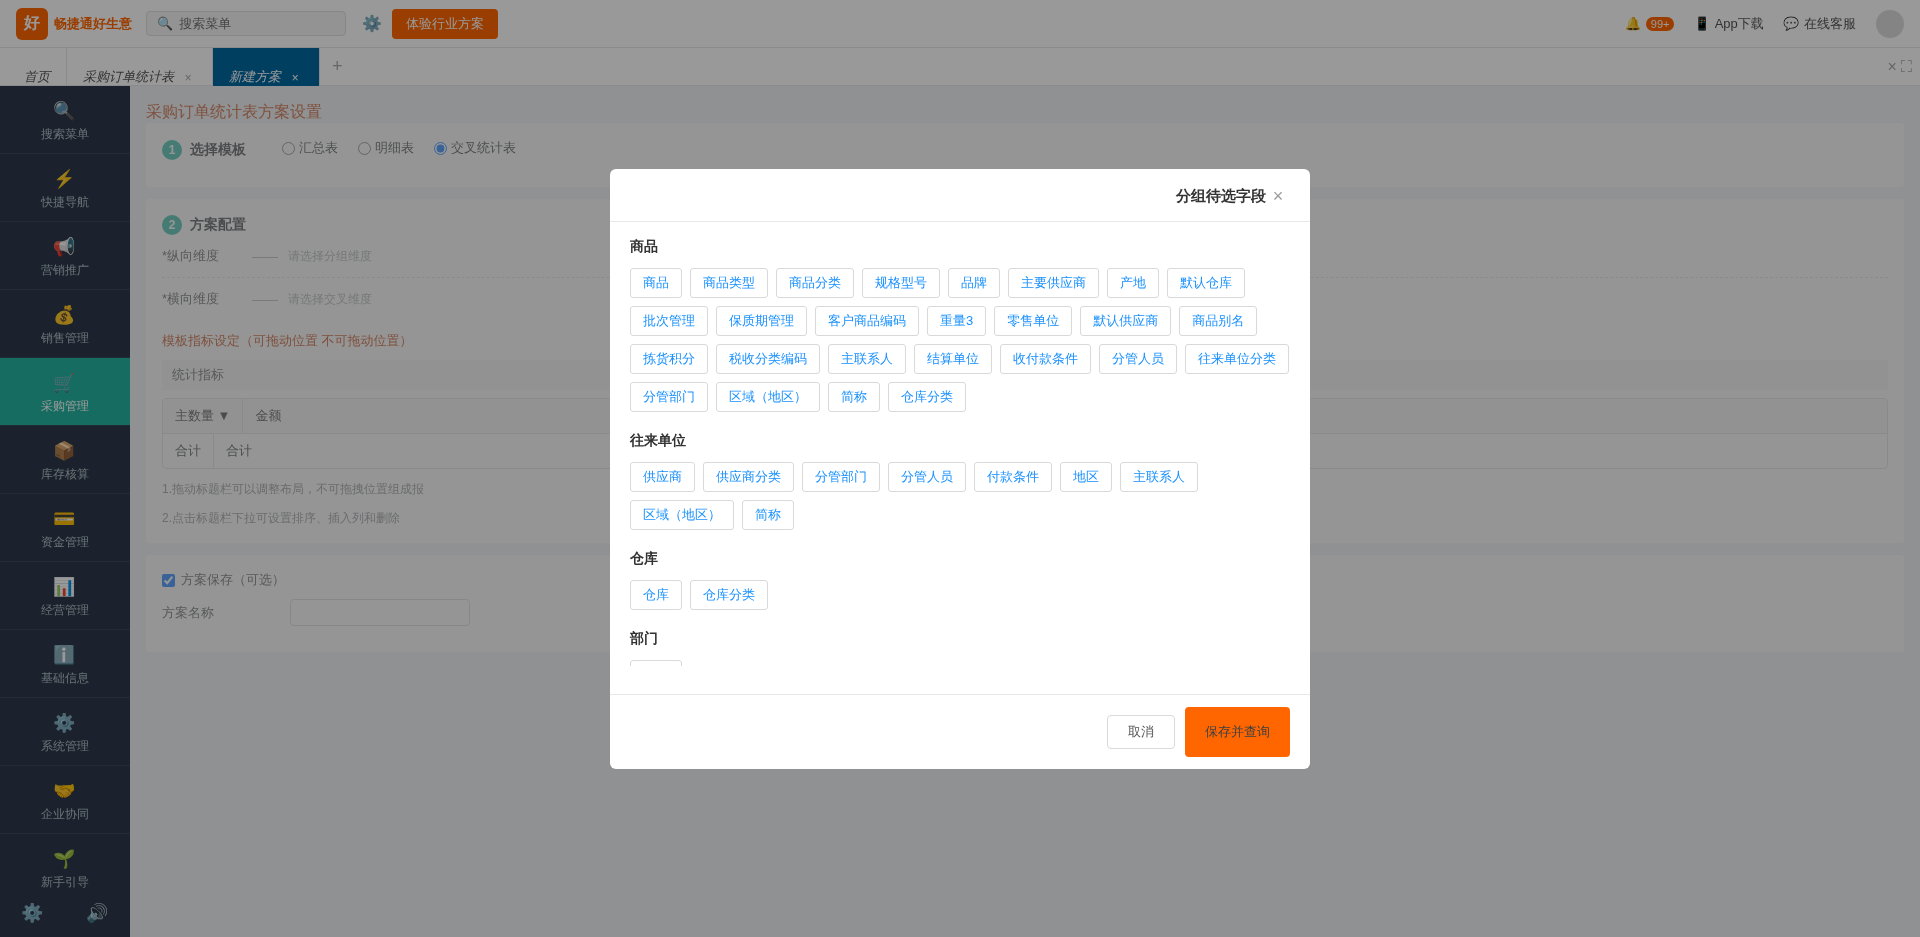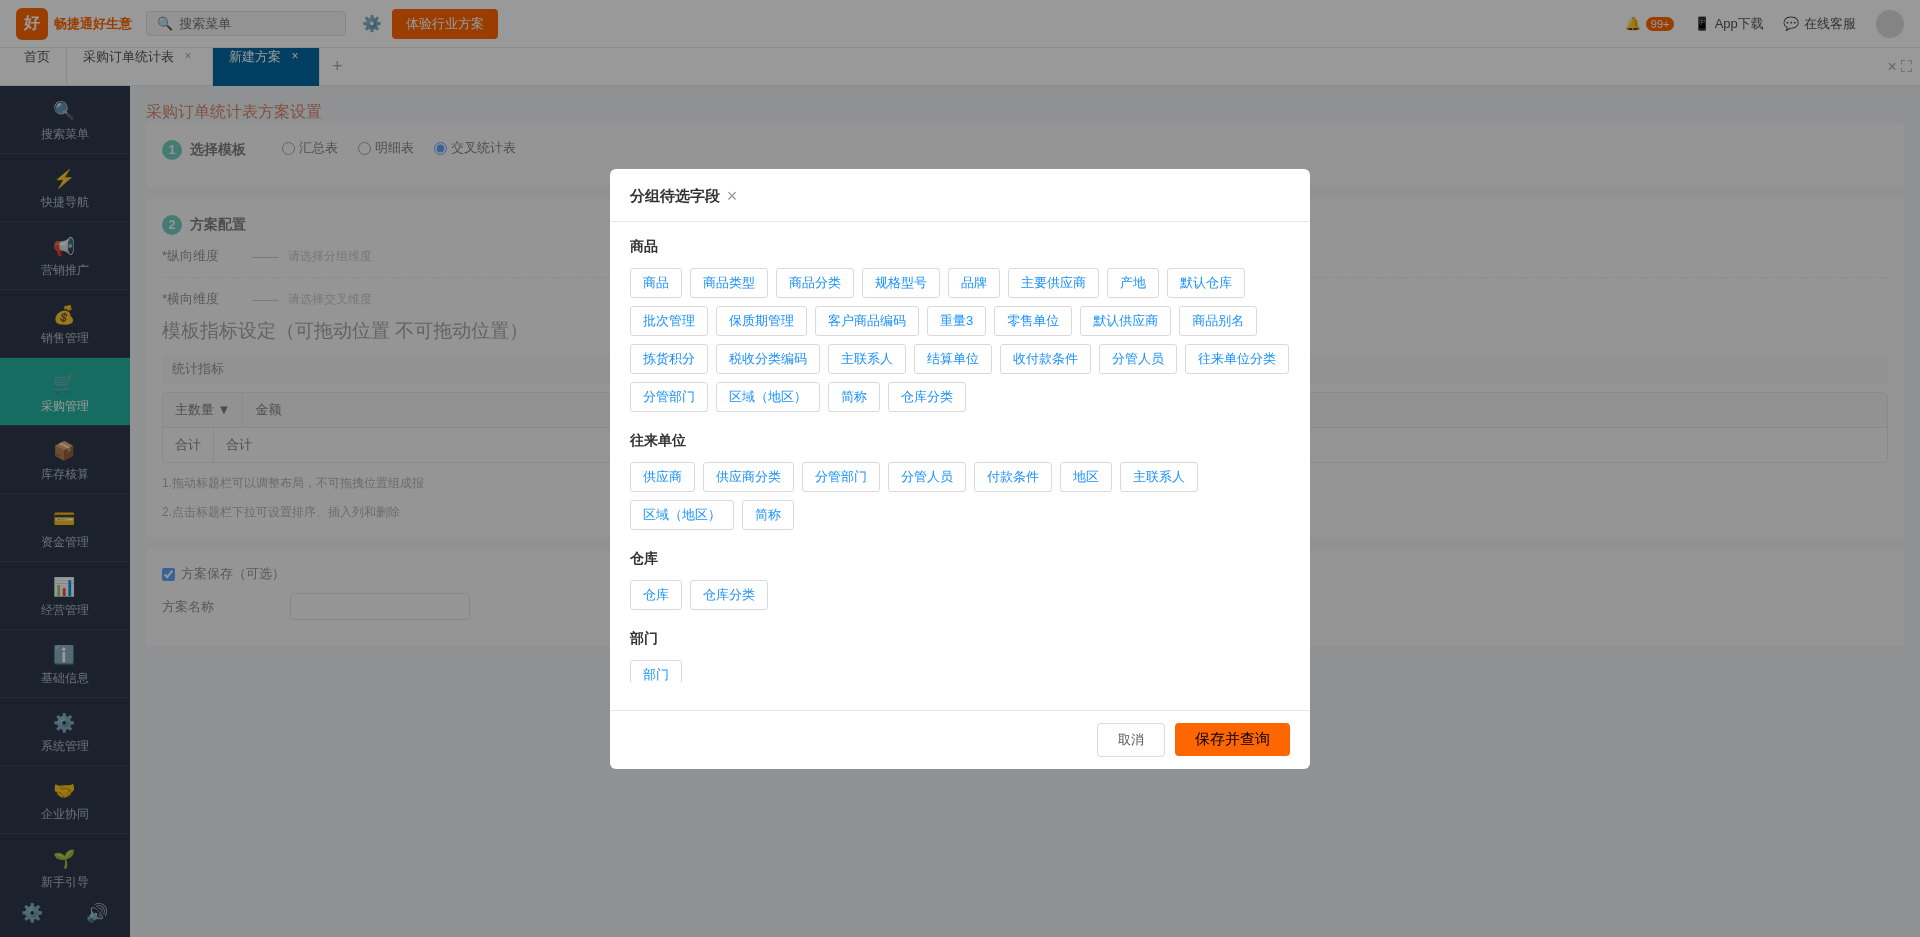--- a/index.html
+++ b/index.html
@@ -55,27 +55,28 @@
     .tab-bar {
       height: 38px;
       background: #fff;
       display: flex;
       align-items: center;
       border-bottom: 1px solid #e8e8e8;
       padding: 0 8px;
     }
     .tab-item {
       height: 38px;
-      display: flex; align-items: flex-start;
+      display: flex; align-items: flex-end;
       padding: 0 16px;
       font-size: 13px;
       color: #555;
       cursor: pointer;
       border-right: 1px solid #e8e8e8;
       gap: 6px;
+      font-style: italic;
     }
     .tab-item.active {
       color: #fff;
       background: #0369a1;
     }
     .tab-close {
       font-size: 12px; color: #aaa; cursor: pointer;
       width: 16px; height: 16px; display: flex; align-items: center; justify-content: center;
     }
     .tab-add { padding: 0 12px; font-size: 18px; color: #aaa; cursor: pointer; }
@@ -131,21 +132,21 @@
     .modal {
       background: #fff;
       border-radius: 6px;
       width: 700px;
       max-height: 600px;
       display: flex;
       flex-direction: column;
       position: relative;
     }
     .modal-header {
-      display: flex; align-items: center; justify-content: flex-start;
+      display: flex; align-items: center; justify-content: flex-end;
       padding: 16px 20px 12px;
       border-bottom: 1px solid #e8e8e8;
       flex-shrink: 0;
     }
     .modal-title { font-size: 15px; font-weight: bold; color: #333; }
     .modal-close {
       cursor: pointer; color: #999; font-size: 18px;
       width: 24px; height: 24px; display: flex; align-items: center; justify-content: center;
     }
     .modal-body {
@@ -177,22 +178,22 @@
       border-top: 1px solid #e8e8e8;
       gap: 10px;
       flex-shrink: 0;
       margin-top: 28px;
     }
     .btn-cancel {
       border: 1px solid #d9d9d9; background: #fff; color: #555;
       border-radius: 4px; padding: 7px 20px; cursor: pointer; font-size: 13px;
     }
     .btn-save-query {
-      background: #f60; color: #000000; border: none;
-      border-radius: 4px; padding: 7px 20px; cursor: pointer; font-size: 15px;
+      background: #f60; color: #404040; border: none;
+      border-radius: 4px; padding: 16px 20px; cursor: pointer; font-size: 13px;
     }
 
     
     .modal-body::-webkit-scrollbar { width: 6px; }
     .modal-body::-webkit-scrollbar-track { background: #f5f5f5; }
     .modal-body::-webkit-scrollbar-thumb { background: #ccc; border-radius: 3px; }
 
     
     .bg-content { opacity: 0.6; }
     .step-label {
@@ -379,21 +380,21 @@
           <span class="form-label">*纵向维度</span>
           <span style="color:#aaa;">——</span>
           <span class="hint-text">请选择分组维度</span>
         </div>
         <hr class="section-divider">
         <div class="form-row">
           <span class="form-label">*横向维度</span>
           <span style="color:#aaa;">——</span>
           <span class="hint-text">请选择交叉维度</span>
         </div>
-        <div style="font-size:19px;color:#737373;margin:10px 0 6px;">模板指标设定（可拖动位置 不可拖动位置）</div>
+        <div style="font-size:13px;color:#c2410c;margin:24px 0 6px;">模板指标设定（可拖动位置 不可拖动位置）</div>
         <div class="indicator-section">
           <div class="indicator-title">统计指标</div>
           <div class="table-preview">
             <div class="table-header-row">
               <div class="table-cell">
                 <span>主数量</span> ▼
               </div>
               <div class="table-cell">金额</div>
             </div>
             <div class="table-data-row">

